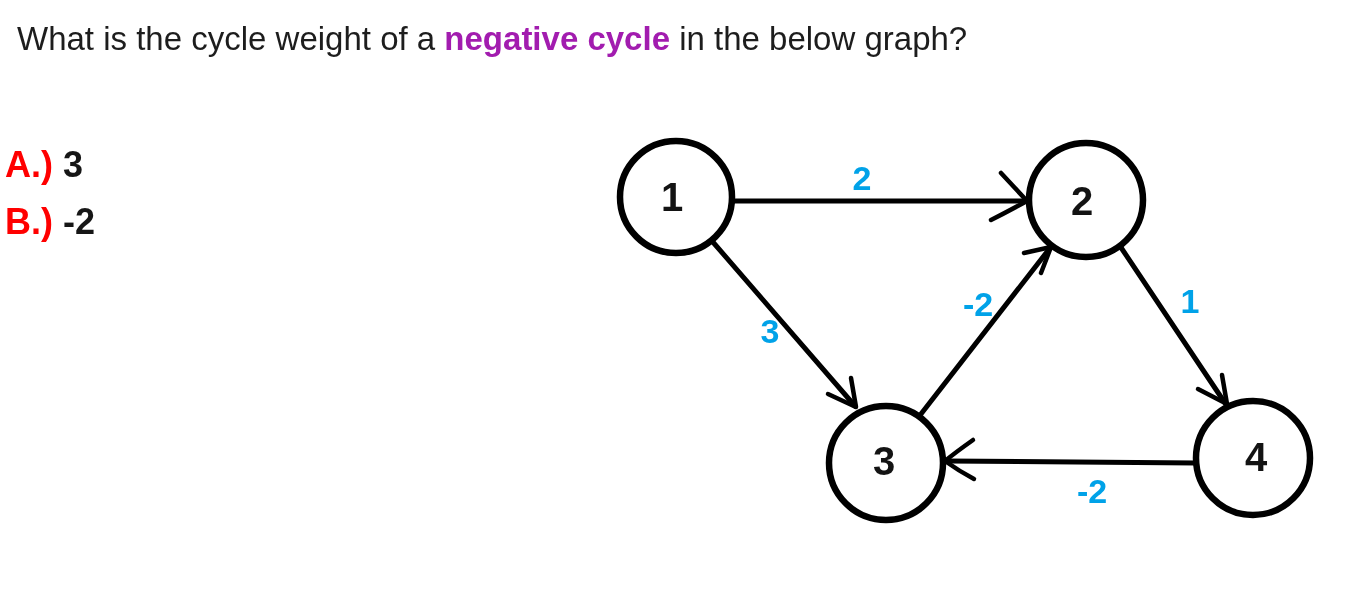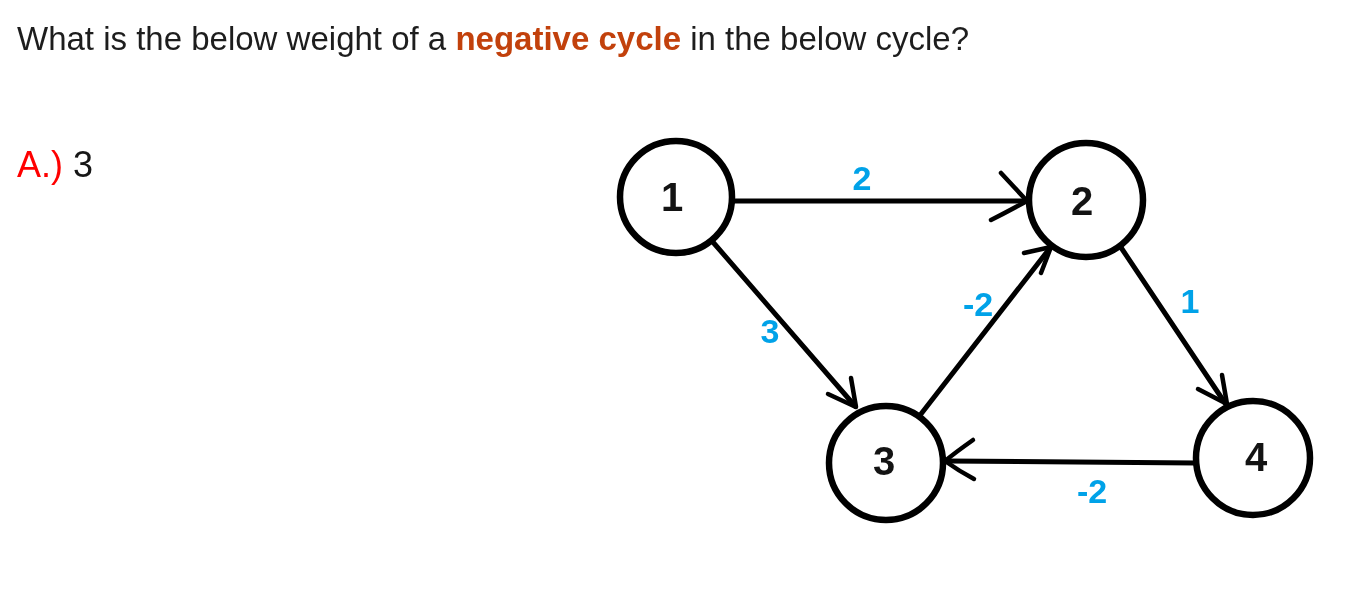--- a/index.html
+++ b/index.html
@@ -17,26 +17,27 @@
   .question {
     position: absolute;
     left: 17px;
     top: 20px;
     margin: 0;
     font-size: 33px;
     font-weight: 400;
     color: #1d1d1d;
     white-space: nowrap;
   }
-  .question strong { font-weight: 700; color: #c2410c; }
+  .question strong { font-weight: 700; color: #a21caf; }
 
   .options {
     position: absolute;
-    left: 17px;
+    left: 5px;
     top: 136px;
+    font-weight: bold;
   }
   .option {
     height: 57px;
     line-height: 57px;
     font-size: 36px;
     white-space: nowrap;
   }
   .option .letter { color: #ff0000; }
   .option .value  { color: #161616; margin-left: 10px; }
 
@@ -76,25 +77,28 @@
     font-weight: 700;
     fill: #00a2e8;
     text-anchor: middle;
   }
 </style>
 </head>
 <body>
 
 <div>
 
-  <h1 class="question"><span>What is the below weight of a </span><strong>negative cycle</strong><span> in the below cycle?</span></h1>
+  <h1 class="question"><span>What is the cycle weight of a </span><strong>negative cycle</strong><span> in the below graph?</span></h1>
 
   <div class="options">
     <div class="option">
       <span class="letter">A.)</span><span class="value">3</span>
+    </div>
+    <div class="option">
+      <span class="letter">B.)</span><span class="value">-2</span>
     </div>
   </div>
 
   <svg class="graph" width="1361" height="595" viewBox="0 0 1361 595">
 
     <path class="edge-line" d="M 733 201 L 1027 201"></path>
     <path class="arrowhead" d="M 1001 173 L 1027 201 M 1027 201 Q 1007 212 991 220"></path>
 
     <path class="edge-line" d="M 712 241 L 855 406"></path>
     <path class="arrowhead" d="M 851 378 L 856 407 M 856 407 L 828 394"></path>

